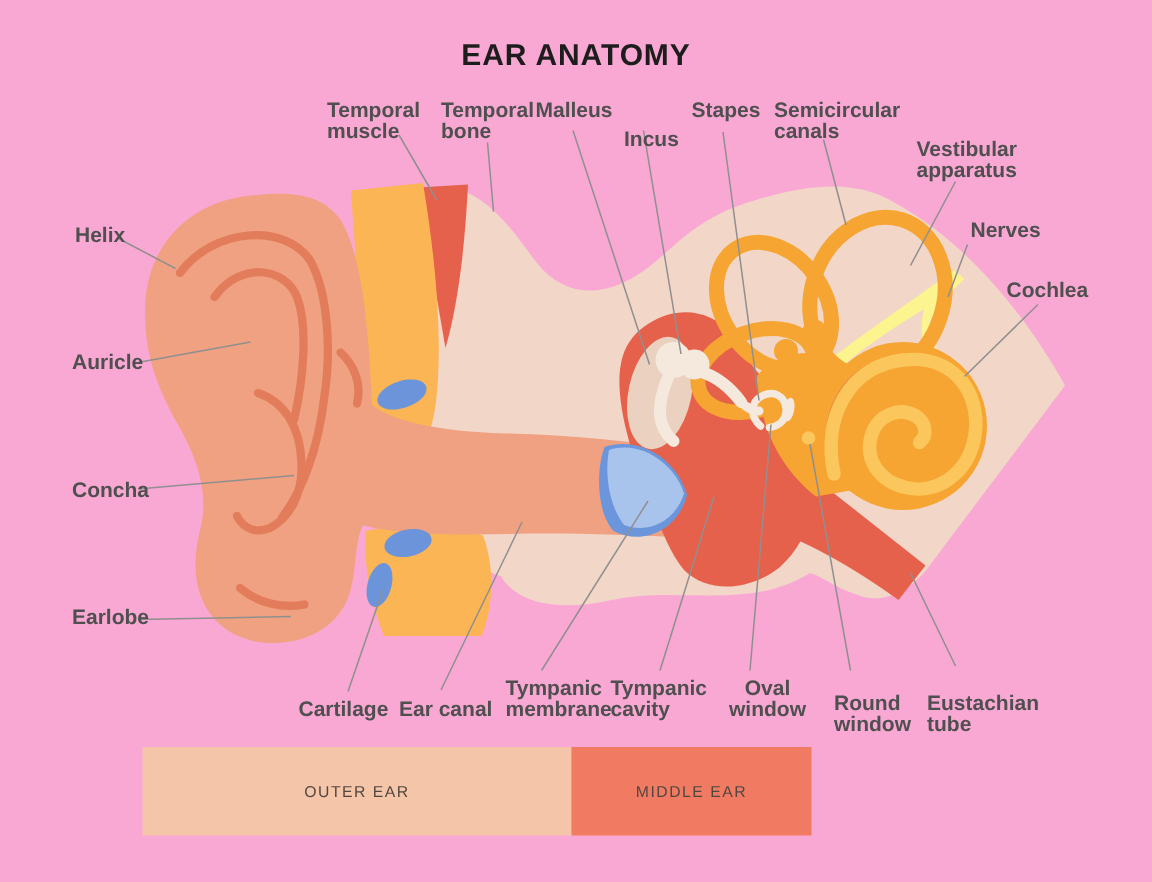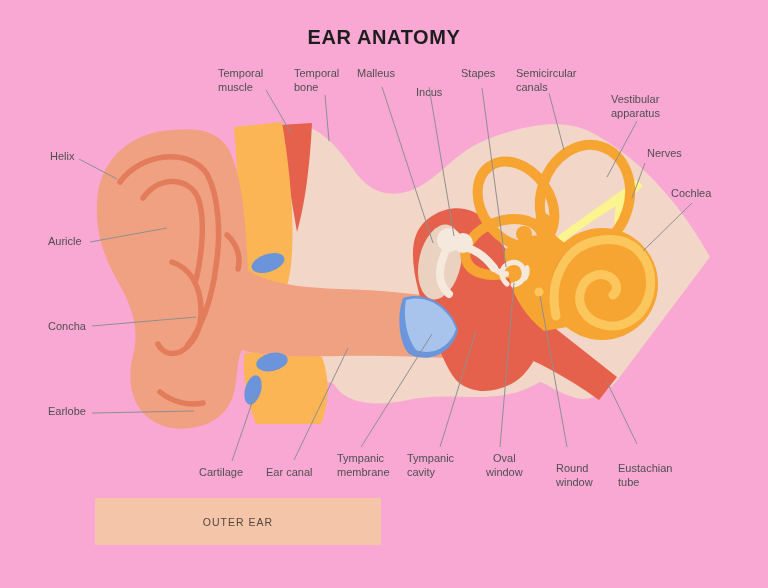--- a/index.html
+++ b/index.html
@@ -1,24 +1,24 @@
 <!DOCTYPE html>
 <html><head>
 <meta charset="utf-8">
 <style>
   html,body{margin:0;padding:0;background:#ffffff;}
   .stage{position:relative;width:768px;height:588px;background:#f9a8d4;overflow:hidden;
          font-family:"Liberation Sans", sans-serif;}
   .title{position:absolute;top:26px;left:0;width:768px;text-align:center;
          font-size:20px;font-weight:700;letter-spacing:.6px;color:#1d1d1d;}
   svg.scene,svg.lines{position:absolute;left:0;top:0;width:768px;height:588px;}
-  .lbl{position:absolute;font-size:11px;line-height:14px;color:#4f4f4f;
-       white-space:pre-line;}
+  .lbl{position:absolute;font-size:14px;line-height:14px;color:#4f4f4f;
+       white-space:pre-line;font-weight:bold;}
   .legend{position:absolute;left:95px;top:498px;height:47px;display:flex;}
-  .legend .seg{height:47px;display:flex;align-items:center;justify-content:center;
+  .legend .seg{height:59px;display:flex;align-items:center;justify-content:center;
        font-size:10.5px;letter-spacing:1px;color:#514740;}
 </style>
 </head>
 <body>
 
 <div class="stage">
 
   <div class="title">EAR ANATOMY</div>
 
   <svg class="scene" viewBox="0 0 768 588">
@@ -150,15 +150,16 @@
       <div class="lbl" style="left: 486px; top: 451px; color: rgb(79, 79, 79); text-align: center;">Oval
 window</div>
       <div class="lbl" style="left: 556px; top: 451px; color: rgb(79, 79, 79); margin-top: 10px;">Round
 window</div>
       <div class="lbl" style="left: 618px; top: 451px; color: rgb(79, 79, 79); margin-top: 10px;">Eustachian
 tube</div>
     </div>
 
   <div class="legend" id="legend">
       <div class="seg" style="width: 286px; background: rgb(244, 197, 169);">OUTER EAR</div>
+      <div class="seg" style="width: 160px; background: rgb(240, 122, 98);">MIDDLE EAR</div>
     </div>
 
 </div>
 
 </body></html>

